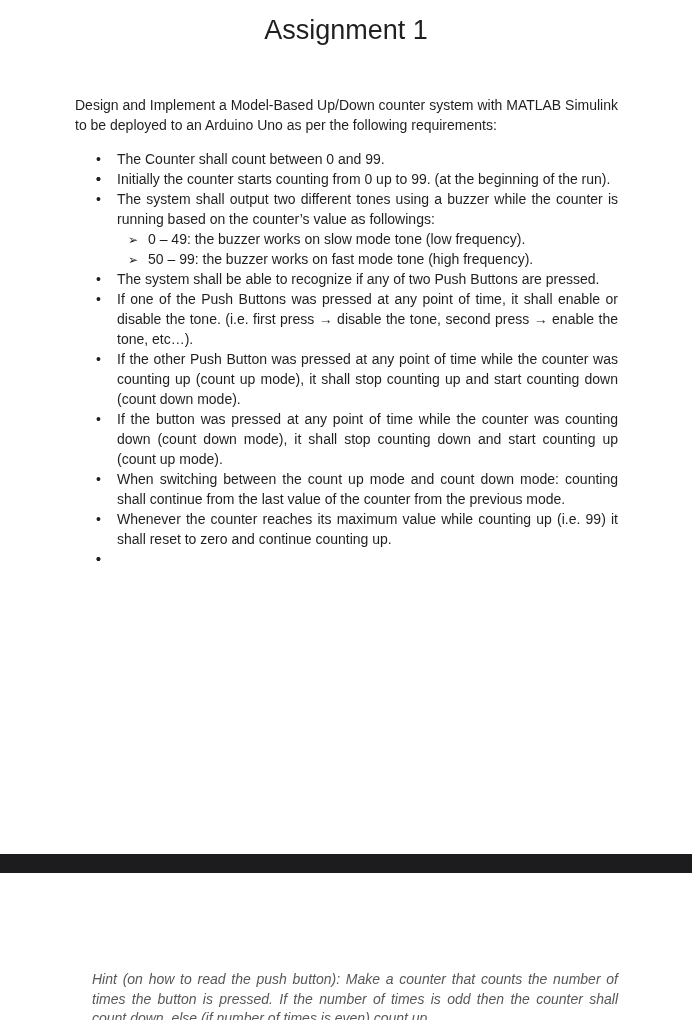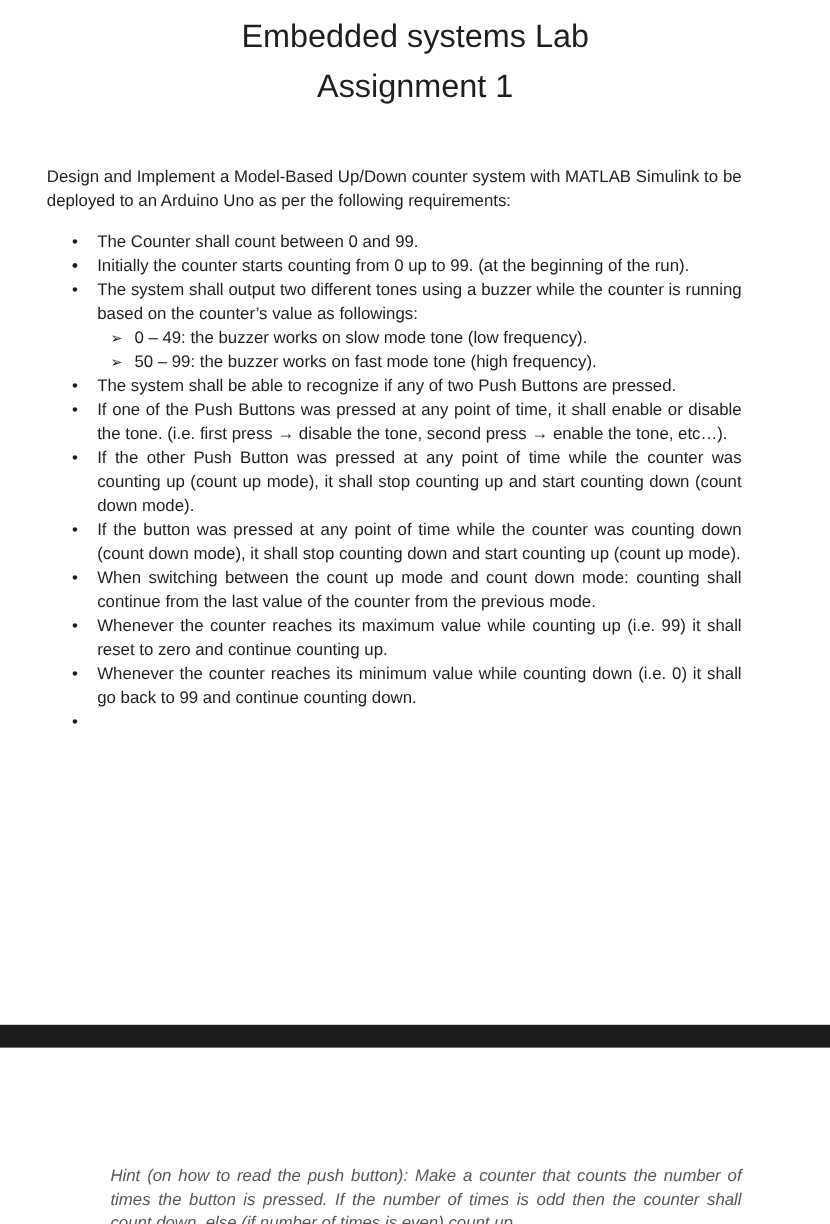--- a/index.html
+++ b/index.html
@@ -11,21 +11,21 @@
     font-family:"Liberation Sans",sans-serif;
     color:#1f1f1f;
   }
   .titles{
     padding-top:9px;
     text-align:center;
     font-size:27px;
     line-height:42px;
     font-weight:400;
   }
-  .content{margin-left:39px;margin-right:74px;}
+  .content{margin-left:75px;margin-right:74px;}
   .intro{
     margin-top:44px;
     font-size:14px;
     line-height:20px;
     text-align:justify;
   }
   ul.reqs{
     list-style:none;
     margin:13px 0 0 0;
     padding:0 0 0 42px;
@@ -64,21 +64,20 @@
     color:#58585a;
     text-align:justify;
   }
 </style>
 </head>
 <body>
 
 <div class="page">
 
   <div class="titles">
-    <div>Embedded systems Lab</div>
     <div>Assignment 1</div>
   </div>
 
   <div class="content">
     <p class="intro">Design and Implement a Model-Based Up/Down counter system with MATLAB Simulink to be deployed to an Arduino Uno as per the following requirements:</p>
 
     <ul class="reqs">
       <li>
         <span class="bullet">•</span>
         <span>The Counter shall count between 0  and 99.</span>
@@ -123,21 +122,20 @@
       <li>
         <span class="bullet">•</span>
         <span>When switching between the count up mode and count down mode: counting shall continue from the last value of the counter from the previous mode.</span>
       </li>
       <li>
         <span class="bullet">•</span>
         <span>Whenever the counter reaches its maximum value while counting up (i.e. 99) it shall reset to zero and continue counting up.</span>
       </li>
       <li>
         <span class="bullet">•</span>
-        <span>Whenever the counter reaches its minimum value while counting down (i.e. 0) it shall go back to 99 and continue counting down.</span>
       </li>
       <li>
         <span class="bullet">•</span>
       </li>
     </ul>
   </div>
 
   <div class="divider"></div>
 
   <p class="hint">Hint (on how to read the push button): Make a counter that counts the number of times the button is pressed. If the number of times is odd then the counter shall count down, else (if number of times is even) count up.</p>

